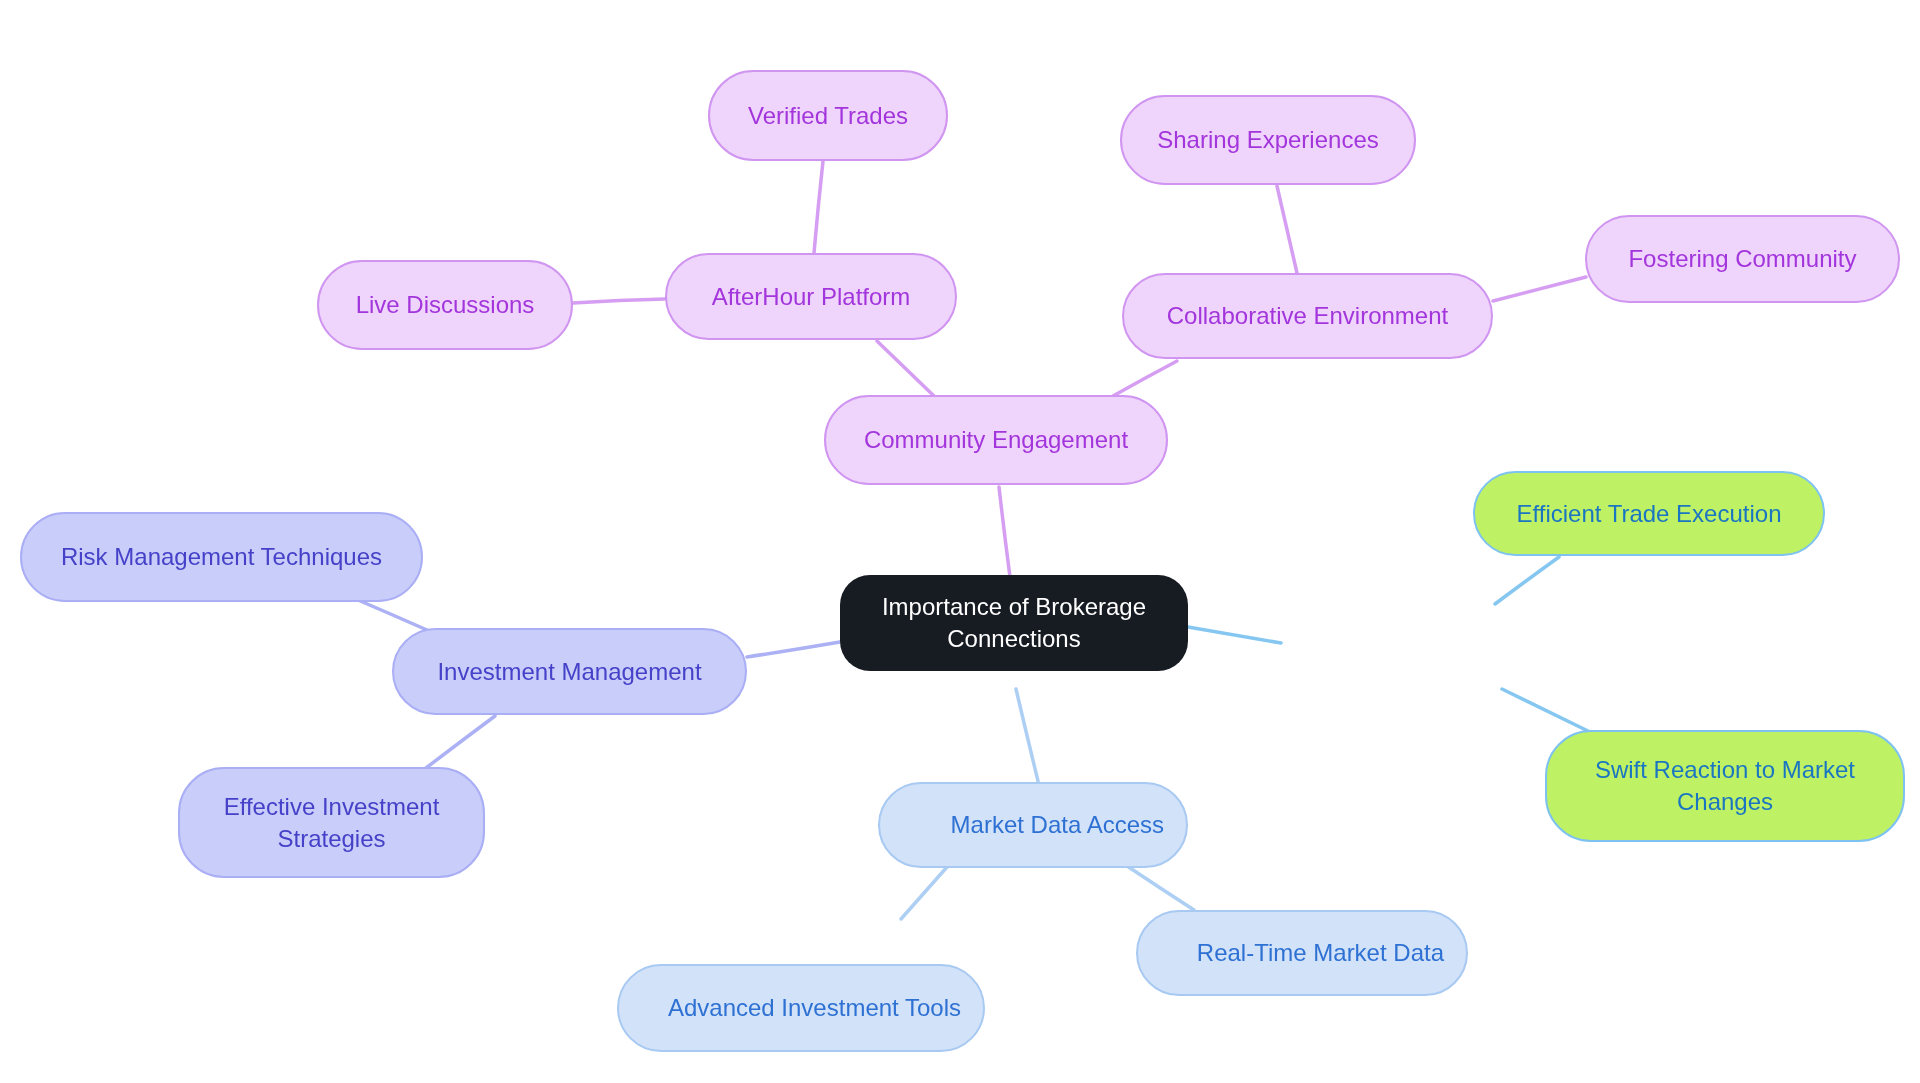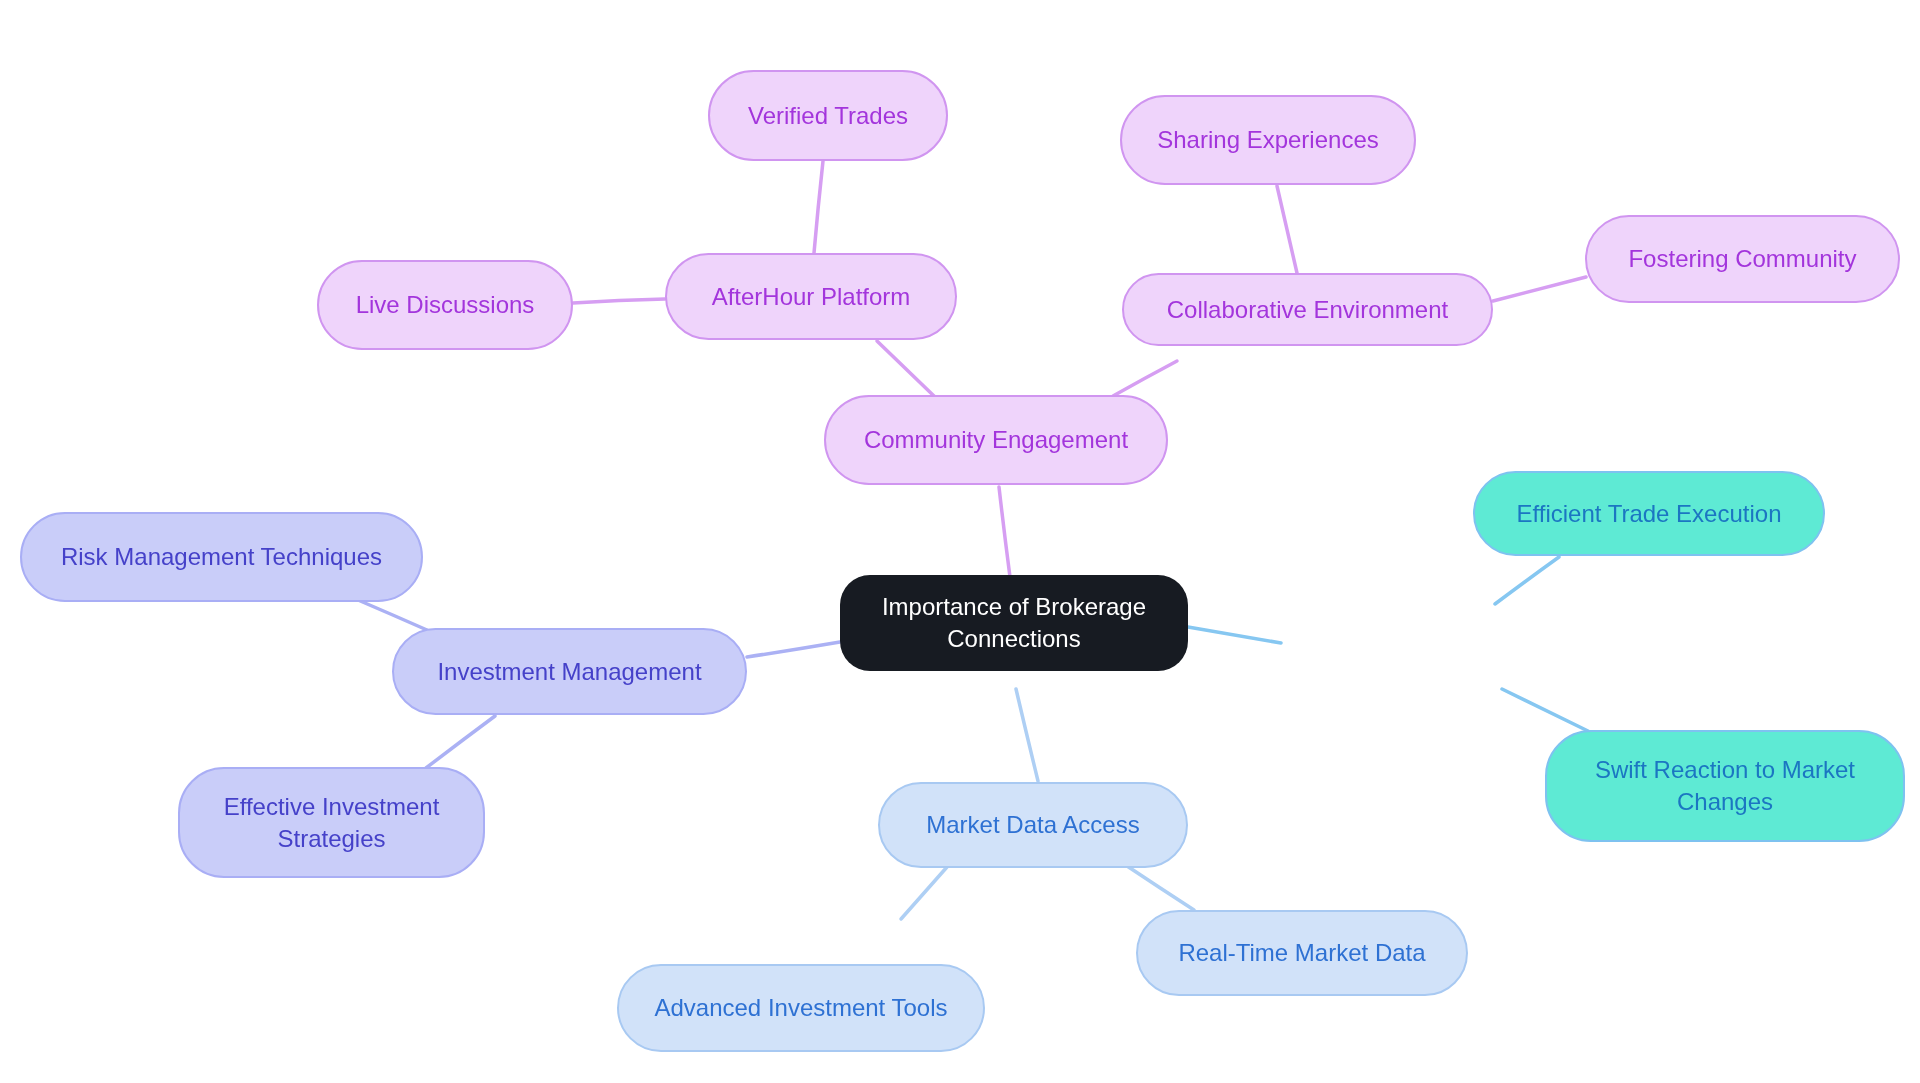--- a/index.html
+++ b/index.html
@@ -32,22 +32,22 @@
     text-align: center;
     border-radius: 46px;
     border: 2px solid transparent;
     font-size: 24px;
     line-height: 1.32;
     padding: 0 22px;
     cursor: default;
   }
   .b-purple { background: #efd4fb; border-color: #d095f0; color: #a335dc; }
   .b-indigo { background: #c9cdf9; border-color: #a9aef5; color: #4541c9; justify-content: center; }
-  .b-blue   { background: #5eead4; border-color: #7ec2f0; color: #1b76c2; }
-  .b-sky    { background: #d1e2f9; border-color: #a8c9f2; color: #2e71d3; }
+  .b-blue   { background: #bef264; border-color: #7ec2f0; color: #1b76c2; }
+  .b-sky    { background: #d1e2f9; border-color: #a8c9f2; color: #2e71d3; justify-content: flex-end; }
   .node-center {
     background: #171b22;
     border: none;
     color: #ffffff;
     border-radius: 30px;
     font-size: 24px;
   }
 </style>
 </head>
 <body>
@@ -86,21 +86,21 @@
   </div>
   <div class="node b-purple" style="left:665px;top:253px;width:292px;height:87px">
     <span>AfterHour Platform</span>
   </div>
   <div class="node b-purple" style="left:708px;top:70px;width:240px;height:91px">
     <span>Verified Trades</span>
   </div>
   <div class="node b-purple" style="left:317px;top:260px;width:256px;height:90px">
     <span>Live Discussions</span>
   </div>
-  <div class="node b-purple" style="left:1122px;top:273px;width:371px;height:73px">
+  <div class="node b-purple" style="left:1122px;top:273px;width:371px;height:86px">
     <span>Collaborative Environment</span>
   </div>
   <div class="node b-purple" style="left:1120px;top:95px;width:296px;height:90px">
     <span>Sharing Experiences</span>
   </div>
   <div class="node b-indigo" style="left:392px;top:628px;width:355px;height:87px">
     <span>Investment Management</span>
   </div>
 
   <div class="node b-purple" style="left:1585px;top:215px;width:315px;height:88px">

